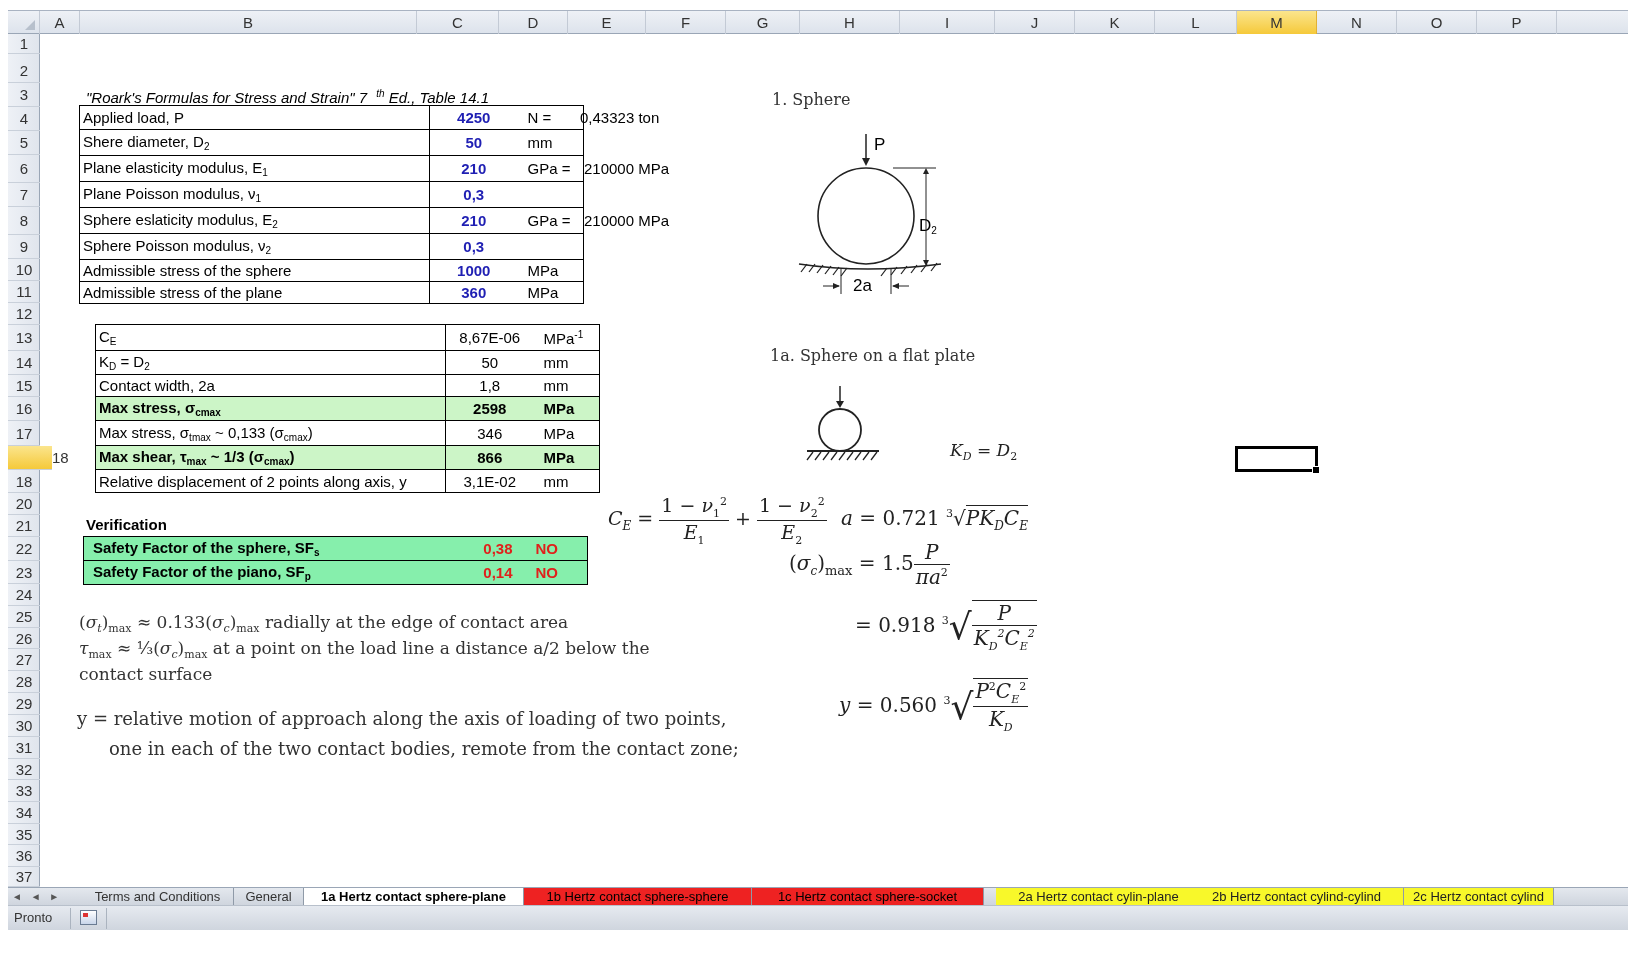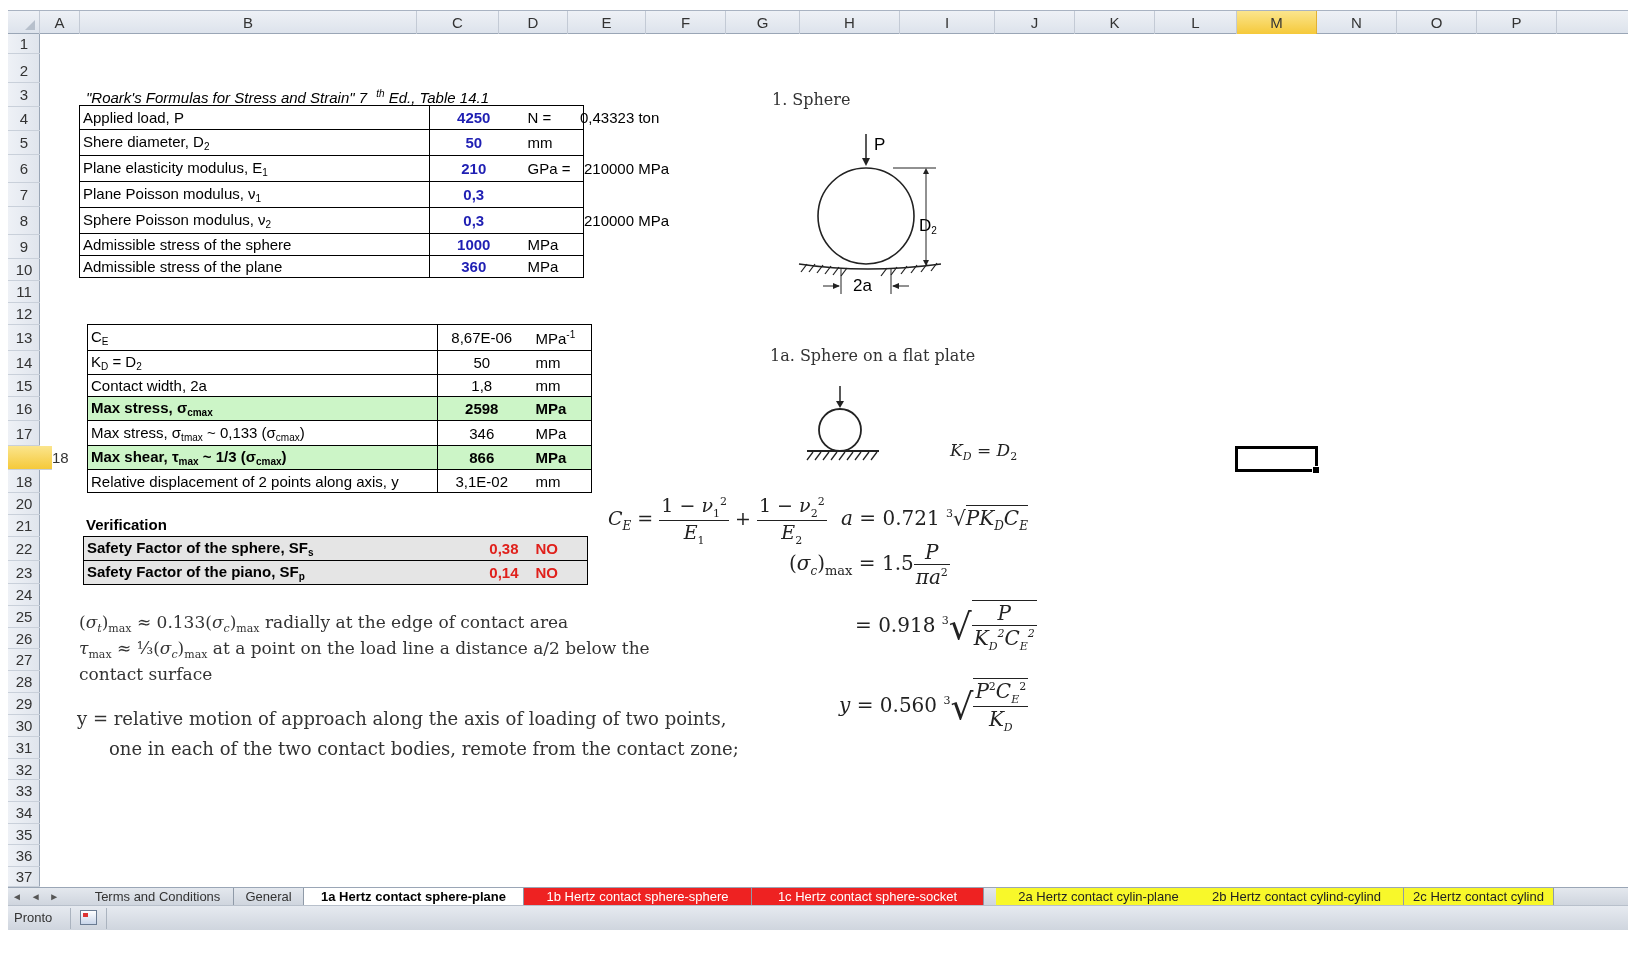--- a/index.html
+++ b/index.html
@@ -35,21 +35,21 @@
   table.t td.unit { width: 66px; border-left: none; padding-left: 10px; }
   table.t td.blue { color: #1f1fb3; font-weight: bold; }
   table.t tr.green td { background: #ccf5c7; font-weight: bold; }
   sub.s { font-size: 10px; vertical-align: -3px; }
   sup.s { font-size: 10px; vertical-align: 6px; }
 
   .side-val { position: absolute; font-size: 15px; }
 
   .verif-title { position: absolute; left: 45px; top: 509px; font-size: 15px; font-weight: bold; }
   table.v { position: absolute; left: 42px; top: 526px; border-collapse: collapse; font-size: 15px; font-weight: bold; }
-  table.v td { height: 24px; background: #e5e5e5; border-top: 1.5px solid #000; border-bottom: 1.5px solid #000; white-space: nowrap; padding: 0 3px; }
+  table.v td { height: 24px; background: #86efac; border-top: 1.5px solid #000; border-bottom: 1.5px solid #000; white-space: nowrap; padding: 0 9px; }
   table.v td.l { width: 380px; border-left: 1.5px solid #000; }
   table.v td.n { width: 58px; text-align: right; color: #e0201b; }
   table.v td.r { width: 66px; color: #e0201b; border-right: 1.5px solid #000; padding-left: 14px; }
 
   .math { font-family: "DejaVu Serif", "Liberation Serif", serif; color: #222; position: absolute; white-space: nowrap; }
   .note { font-family: "DejaVu Serif", "Liberation Serif", serif; font-size: 17px; color: #333; position: absolute; white-space: nowrap; }
   .note i { font-style: italic; }
   .note sub { font-size: 11px; }
 
   .frac { display: inline-block; vertical-align: middle; text-align: center; }
@@ -59,21 +59,21 @@
   .fig-label { font-family: "DejaVu Serif", "Liberation Serif", serif; font-size: 16px; color: #333; position: absolute; }
 
   .selected-cell { position: absolute; left: 1235px; top: 446px; width: 83px; height: 26px; border: 3px solid #000; }
   .selected-cell:after { content: ""; position: absolute; right: -5px; bottom: -5px; width: 6px; height: 6px; background: #000; border: 1px solid #fff; }
 
   
   .tabbar { position: absolute; left: 8px; top: 887px; width: 1620px; height: 18px; background: linear-gradient(#e4e8ee, #cfd5de); border-top: 1px solid #9aa6b6; }
   .tab-nav { position: absolute; left: 0; top: 0; width: 70px; height: 17px; font-size: 10px; color: #555; line-height: 17px; padding-left: 4px; letter-spacing: 3px; }
   .tab { position: absolute; top: 0; height: 17px; font-size: 13px; line-height: 17px; text-align: center; white-space: nowrap; overflow: hidden; color: #333; border-right: 1px solid #8f9aa8; }
   .tab.active { background: #ffffff; font-weight: bold; color: #000; }
-  .tab.red { background: #ee2222; color: #ffffff; }
+  .tab.red { background: #ee2222; color: #000000; }
   .tab.yellow { background: #f8f82a; color: #222; }
 
   
   .statusbar { position: absolute; left: 8px; top: 905px; width: 1620px; height: 25px; background: linear-gradient(#e6eaf0, #cfd5de); border-top: 1px solid #b8c0cb; }
   .status-text { position: absolute; left: 6px; top: 4px; font-size: 13px; color: #333; }
   .status-sep { position: absolute; left: 62px; top: 2px; width: 1px; height: 21px; background: #aab3bf; }
   .status-icon { position: absolute; left: 72px; top: 4px; width: 17px; height: 15px; border: 1px solid #6a7b92; background: linear-gradient(#ffffff, #c9d6ea); }
   .status-icon:before { content: ""; position: absolute; left: 2px; top: 2px; width: 5px; height: 4px; background: #d33; }
   .status-sep2 { position: absolute; left: 98px; top: 2px; width: 1px; height: 21px; background: #aab3bf; }
   .bottom-strip { position: absolute; left: 0; top: 930px; width: 1636px; height: 50px; background: #ffffff; }
@@ -163,20 +163,25 @@
       <td class="lbl"><span>Plane elasticity modulus, E</span><sub class="s">1</sub></td>
       <td class="val blue">210</td>
       <td class="unit">GPa =</td>
     </tr>
     <tr style="height:26px">
       <td class="lbl"><span>Plane Poisson modulus, ν</span><sub class="s">1</sub></td>
       <td class="val blue">0,3</td>
       <td class="unit"></td>
     </tr>
     <tr style="height:26px">
+      <td class="lbl"><span>Sphere eslaticity modulus, E</span><sub class="s">2</sub></td>
+      <td class="val blue">210</td>
+      <td class="unit">GPa =</td>
+    </tr>
+    <tr style="height:26px">
       <td class="lbl"><span>Sphere Poisson modulus, ν</span><sub class="s">2</sub></td>
       <td class="val blue">0,3</td>
       <td class="unit"></td>
     </tr>
     <tr style="height:22px">
       <td class="lbl" style="height:22px"><span>Admissible stress of the sphere</span></td>
       <td class="val blue" style="height:22px">1000</td>
       <td class="unit" style="height:22px">MPa</td>
     </tr>
     <tr style="height:22px">
@@ -184,21 +189,21 @@
       <td class="val blue" style="height:22px">360</td>
       <td class="unit" style="height:22px">MPa</td>
     </tr>
   </tbody>
     </table>
 
   <div class="side-val" style="left:539px;top:75px">0,43323 ton</div>
   <div class="side-val" style="left:543px;top:126px">210000 MPa</div>
   <div class="side-val" style="left:543px;top:178px">210000 MPa</div>
 
-  <table class="t" style="left:46px;top:290px">
+  <table class="t" style="left:54px;top:290px">
     <tbody>
         <tr style="height:26px">
       <td class="lbl"><span>C</span><sub class="s">E</sub></td>
       <td class="val">8,67E-06</td>
       <td class="unit"><span>MPa</span><sup class="s">-1</sup></td>
     </tr>
     <tr style="height:24px">
       <td class="lbl"><span>K</span><sub class="s">D</sub><span> = D</span><sub class="s">2</sub></td>
       <td class="val">50</td>
       <td class="unit">mm</td>

